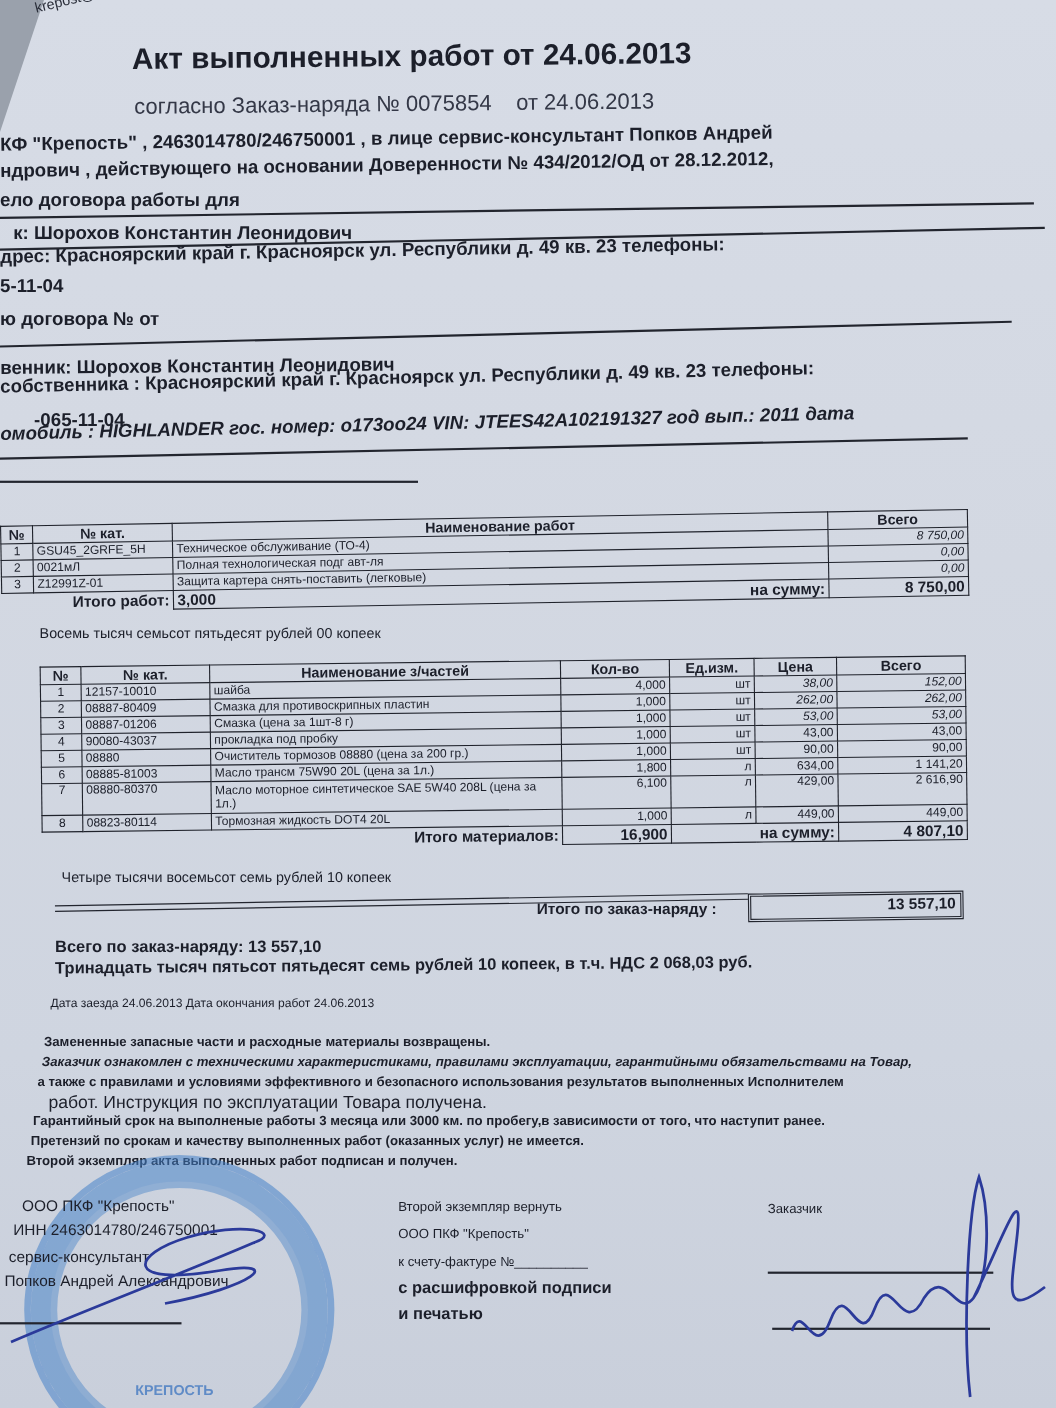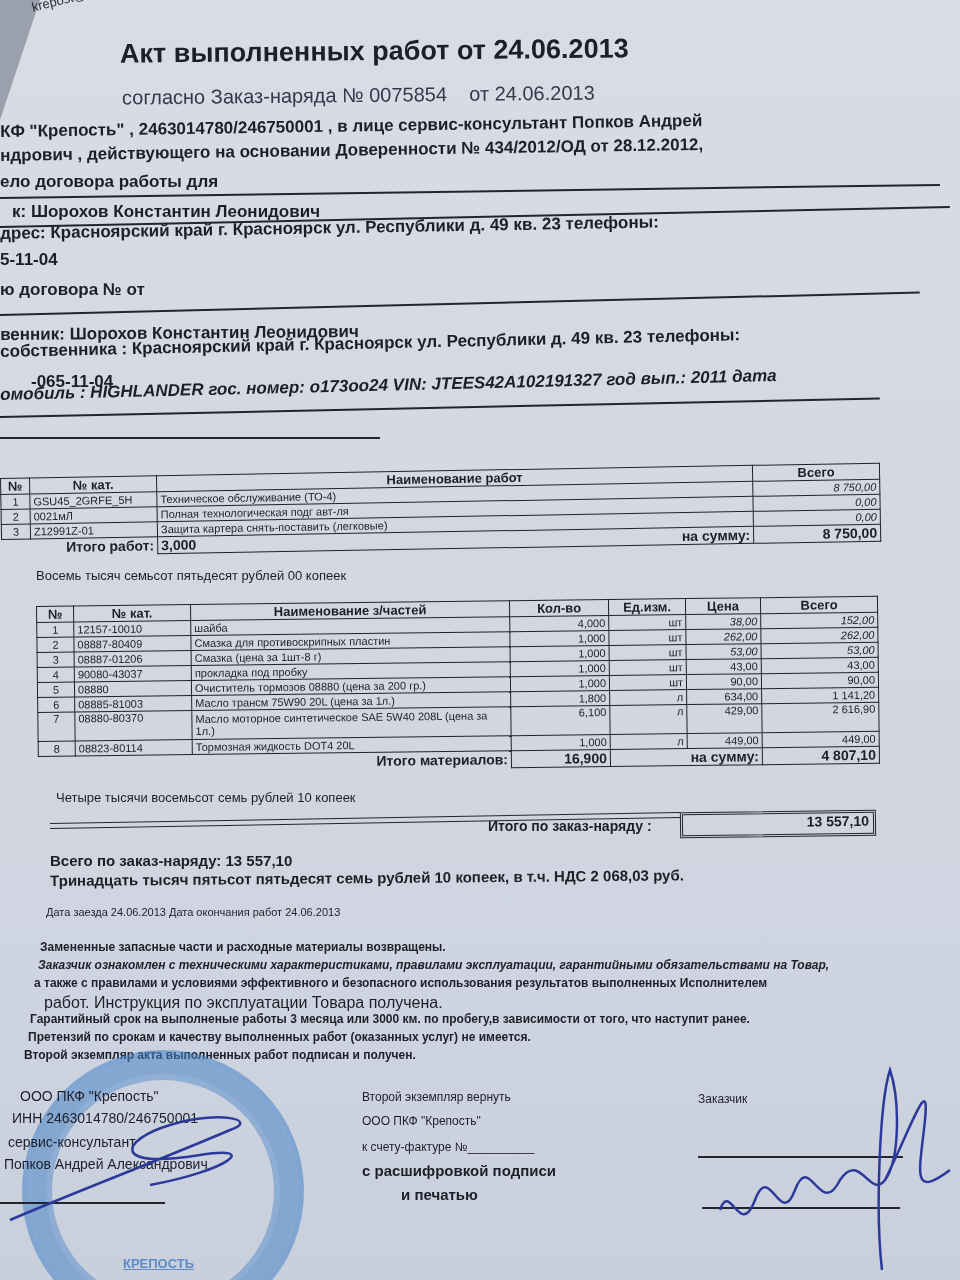--- a/index.html
+++ b/index.html
@@ -196,37 +196,37 @@
     <div class="txt" style="left:40px;top:940px;font-size:12px;font-weight:bold;">Замененные запасные части и расходные материалы возвращены.</div>
     <div class="txt" style="left:38px;top:958px;font-size:12px;font-weight:bold;font-style:italic;">Заказчик ознакомлен с техническими характеристиками, правилами эксплуатации, гарантийными обязательствами на Товар,</div>
     <div class="txt" style="left:34px;top:976px;font-size:12px;font-weight:bold;">а также с  правилами и условиями эффективного и безопасного использования  результатов выполненных  Исполнителем</div>
     <div class="txt" style="left:44px;top:994px;font-size:16px;font-weight:normal;">работ. Инструкция по эксплуатации Товара получена.</div>
     <div class="txt" style="left:30px;top:1012px;font-size:12px;font-weight:bold;">Гарантийный срок на выполненые работы 3 месяца или 3000 км. по пробегу,в зависимости от того, что наступит ранее.</div>
     <div class="txt" style="left:28px;top:1030px;font-size:12px;font-weight:bold;">Претензий по срокам и качеству выполненных работ (оказанных услуг) не имеется.</div>
     <div class="txt" style="left:24px;top:1048px;font-size:12px;font-weight:bold;">Второй экземпляр акта выполненных работ подписан и получен.</div>
   </div>
 
   <div class="stamp">
-    <span class="stamp-text" style="left:95px;top:200px;text-decoration:underline;">КРЕПОСТЬ</span>
+    <span class="stamp-text" style="left:95px;top:200px;">КРЕПОСТЬ</span>
   </div>
 
   <div>
     <div class="txt" style="left:20px;top:1088px;font-size:14px;">ООО ПКФ "Крепость"</div>
     <div class="txt" style="left:12px;top:1110px;font-size:14px;">ИНН 2463014780/246750001</div>
     <div class="txt" style="left:8px;top:1134px;font-size:14px;">сервис-консультант</div>
     <div class="txt" style="left:4px;top:1156px;font-size:14px;">Попков Андрей Александрович</div>
     <div class="rule" style="left:0;top:1202px;width:165px;height:1.5px;"></div>
   </div>
 
   <div>
     <div class="txt" style="left:362px;top:1090px;font-size:12px;">Второй экземпляр вернуть</div>
     <div class="txt" style="left:362px;top:1114px;font-size:12px;">ООО ПКФ "Крепость"</div>
     <div class="txt" style="left:362px;top:1140px;font-size:12px;">к счету-фактуре №__________</div>
     <div class="txt" style="left:362px;top:1162px;font-size:15px;font-weight:bold;">с расшифровкой подписи</div>
-    <div class="txt" style="left:362px;top:1186px;font-size:15px;font-weight:bold;margin-left:39px;">и печатью</div>
+    <div class="txt" style="left:362px;top:1186px;font-size:15px;font-weight:bold;">и печатью</div>
   </div>
 
   <div>
     <div class="txt" style="left:698px;top:1092px;font-size:12px;">Заказчик</div>
     <div class="rule" style="left:698px;top:1156px;width:205px;height:1.5px;"></div>
     <div class="rule" style="left:702px;top:1207px;width:198px;height:1.5px;"></div>
     <svg style="position:absolute;left:700px;top:1060px;" width="260" height="220">
       <path d="M20 150 C 30 120, 40 180, 55 140 C 70 100, 80 170, 95 130 C 110 90, 120 160, 140 120 C 160 90, 170 140, 185 120 C 200 100, 200 40, 190 10 C 180 40, 175 150, 182 210 M185 120 C 210 70, 230 10, 225 60 C 220 110, 210 140, 250 110" stroke="#2b3a9a" stroke-width="2.5" fill="none"></path>
     </svg>
   </div>

